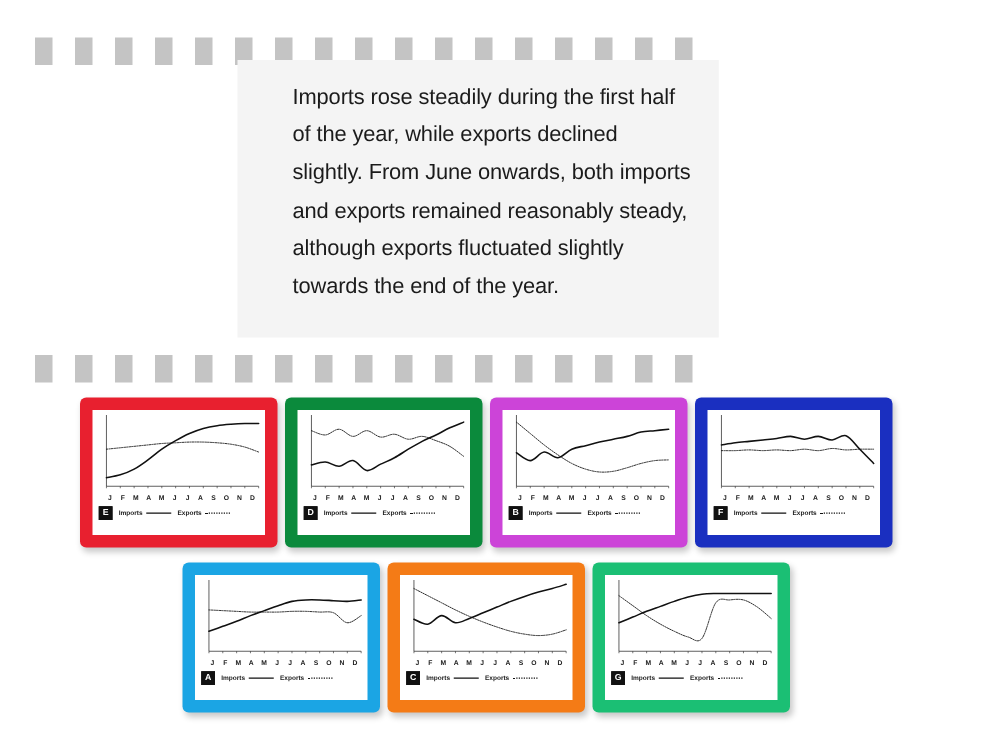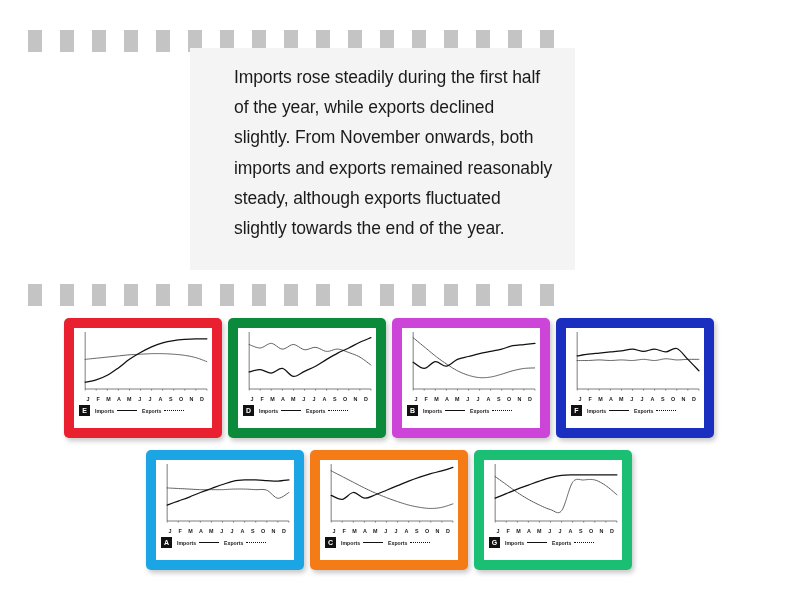--- a/index.html
+++ b/index.html
@@ -149,21 +149,21 @@
       <div class="sprocket" style="background: rgb(196, 196, 196);"></div>
       <div class="sprocket" style="background: rgb(196, 196, 196);"></div>
       <div class="sprocket" style="background: rgb(196, 196, 196);"></div>
       <div class="sprocket" style="background: rgb(196, 196, 196);"></div>
       <div class="sprocket" style="background: rgb(196, 196, 196);"></div>
       <div class="sprocket" style="background: rgb(196, 196, 196);"></div>
       <div class="sprocket" style="background: rgb(196, 196, 196);"></div>
     </div>
 
   <div id="prompt-panel">
-    <div id="prompt-text">Imports rose steadily during the first half of the year, while exports declined slightly. From November onwards, both imports and exports remained reasonably steady, although exports fluctuated slightly towards the end of the year.</div>
+    <div id="prompt-text">Imports rose steadily during the first half of the year, while exports declined slightly. From June onwards, both imports and exports remained reasonably steady, although exports fluctuated slightly towards the end of the year.</div>
   </div>
 
   <div class="sprocket-band band-mid">
       <div class="sprocket" style="background: rgb(196, 196, 196);"></div>
       <div class="sprocket" style="background: rgb(196, 196, 196);"></div>
       <div class="sprocket" style="background: rgb(196, 196, 196);"></div>
       <div class="sprocket" style="background: rgb(196, 196, 196);"></div>
       <div class="sprocket" style="background: rgb(196, 196, 196);"></div>
       <div class="sprocket" style="background: rgb(196, 196, 196);"></div>
       <div class="sprocket" style="background: rgb(196, 196, 196);"></div>

